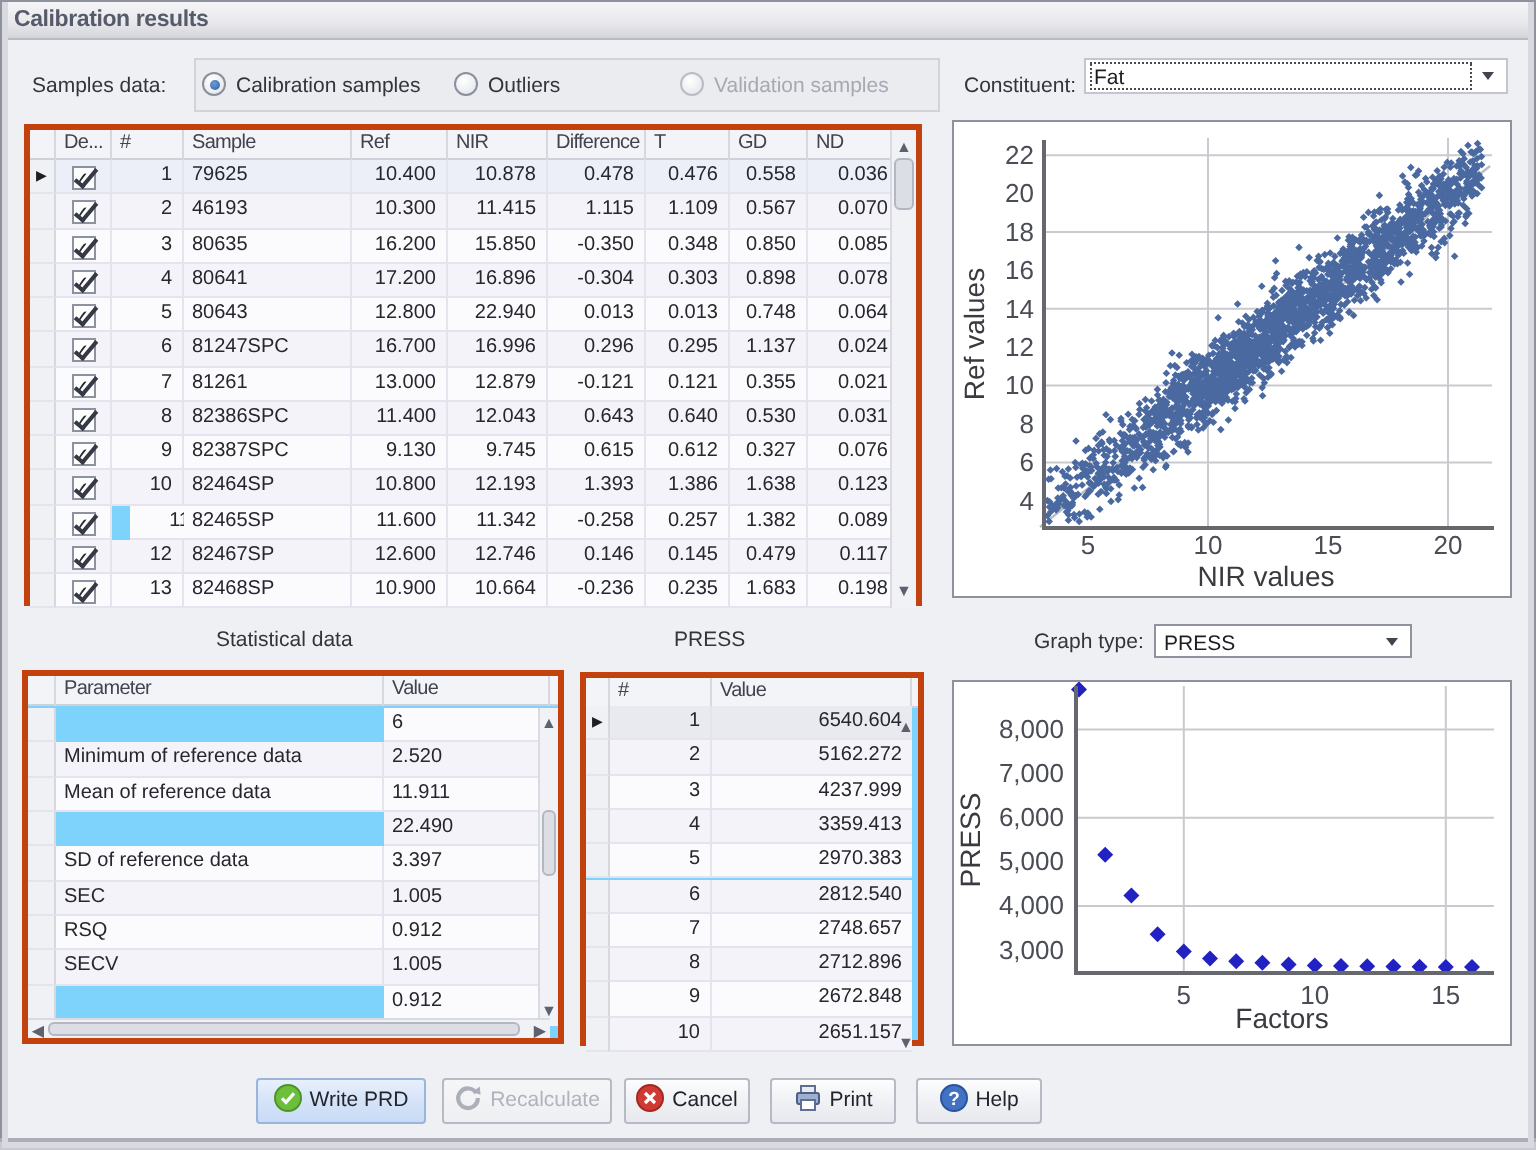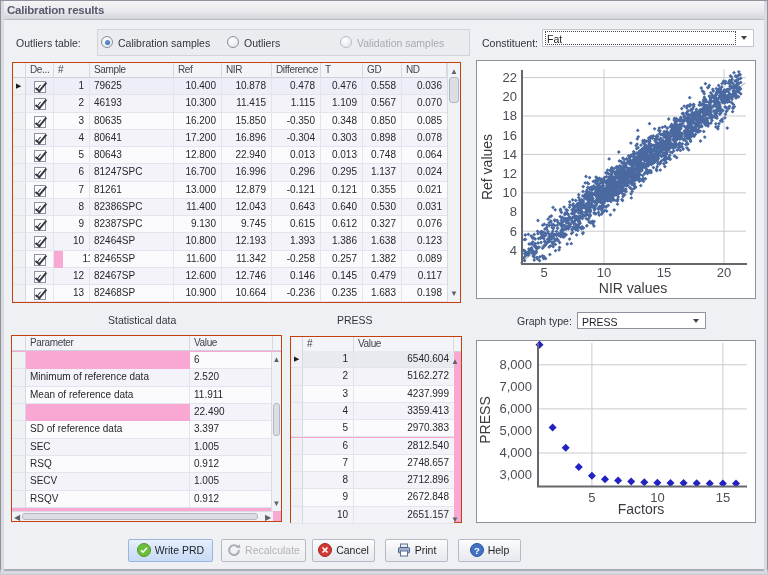--- a/index.html
+++ b/index.html
@@ -12,21 +12,21 @@
 .rgroup{position:absolute;left:97px;top:29px;width:373px;height:27px;background:#ebecf0;border:1px solid #d2d3da}
 .radio{position:absolute;width:12px;height:12px;border-radius:50%;border:1px solid #8a8f9c;background:radial-gradient(circle at 40% 35%,#ffffff,#dfe2e8)}
 .radio.on::after{content:"";position:absolute;left:3px;top:3px;width:5px;height:5px;border-radius:50%;background:radial-gradient(circle at 40% 35%,#6d9bd8,#2d5da8)}
 .radio.dis{border-color:#b9bcc6}
 
 .combo{position:absolute;background:#fff;border:1px solid #c3c5cf;font-size:10.5px;color:#1d1e24}
 .combo .ct{position:absolute;left:2px;top:2px;bottom:2px;padding:1px 2px}
 .combo .arr{position:absolute;right:6px;top:50%;margin-top:-2px;width:0;height:0;border-left:3.5px solid transparent;border-right:3.5px solid transparent;border-top:4.5px solid #41454f}
 .focusdots{position:absolute;left:2px;top:1px;bottom:1px;right:17px;border:1px dotted #4a4a4a}
 
-.grid{position:absolute;background:#f9a8d4;border:1px solid #c2410c}
+.grid{position:absolute;background:#7dd3fc;border:3px solid #c2410c}
 .ghead{position:absolute;left:0;top:0;right:0;height:15px;background:#f3f4f8;border-bottom:1px solid #cfd1da}
 .hc{position:absolute;top:0;height:15px;border-right:1px solid #d6d8e0;font-size:10px;letter-spacing:-0.35px;color:#41434e;padding:1px 0 0 4px;overflow:hidden;white-space:nowrap}
 .grow{position:absolute;left:0;right:0;height:17.3px}
 .grow.alt .gc{background:#f3f3f9}
 .grow.sel .gc{background:#edeff8}
 .grow.sel2 .gc{background:#e9e9f0}
 .gc{position:absolute;top:0;height:17.3px;border-right:1px solid #e4e4ee;border-bottom:1px solid #e4e4ee;font-size:10px;color:#26272e;padding-top:2px;white-space:nowrap;overflow:hidden;background:#fbfbfd}
 .gc.num{text-align:right;padding-right:5px}
 .gc.txt{padding-left:4px}
 .gc.gut{background:#f0f1f5 !important;border-right:1px solid #d6d8e0}
@@ -44,21 +44,21 @@
 .btn .bico{display:inline-block;vertical-align:-3px;margin-right:4px}
 .btn.def{background:linear-gradient(#e8f0fc,#d6e4f8 45%,#c8dbf6);border-color:#9ab5dc}
 .btn.dis{color:#b0b3bd;background:linear-gradient(#f6f6f8,#eeeff2)}
 svg text{font-family:"Liberation Sans",sans-serif}
 </style></head><body>
 <div class="win"></div>
 <div class="titlebar">
     <span class="title">Calibration results</span>
   </div>
 
-<span class="lbl" style="left:16px;top:37px">Outliers table:</span>
+<span class="lbl" style="left:16px;top:37px">Samples data:</span>
 <div class="rgroup"></div>
 <div class="radio on" style="left:101px;top:36px"></div>
 <span class="lbl" style="left:118px;top:37px">Calibration samples</span>
 <div class="radio" style="left:227px;top:36px"></div>
 <span class="lbl" style="left:244px;top:37px">Outliers</span>
 <div class="radio dis" style="left:340px;top:36px"></div>
 <span class="lbl" style="left:357px;top:37px;color:#a6a9b3">Validation samples</span>
 <span class="lbl" style="left:482px;top:37px">Constituent:</span>
 <div class="combo" style="left:542px;top:29px;width:212px;height:18px">
     <div class="focusdots"></div>
@@ -352,21 +352,20 @@
       <div class="gc txt" style="left:14px;width:164px">RSQ</div>
       <div class="gc txt" style="left:178px;width:83px;border-right:none">0.912</div>
     </div>
     <div class="grow alt" style="top:137.45px">
       <div class="gc gut" style="left:0;width:14px"></div>
       <div class="gc txt" style="left:14px;width:164px">SECV</div>
       <div class="gc txt" style="left:178px;width:83px;border-right:none">1.005</div>
     </div>
     <div class="grow" style="top:154.80px">
       <div class="gc gut" style="left:0;width:14px"></div>
-      <div class="gc txt" style="left:14px;width:164px">RSQV</div>
       <div class="gc txt" style="left:178px;width:83px;border-right:none">0.912</div>
     </div>
 <div class="sbv" style="right:0;top:16px;width:10px;height:159px">
   <div class="sarr" style="top:3px">▲</div>
   <div class="sbthumb" style="left:1px;top:51px;width:7px;height:33px"></div>
   <div class="sarr" style="bottom:3px">▼</div>
 </div>
 <div class="sbh" style="left:0;bottom:0;width:261px;height:10px">
   <div class="sarr" style="left:1px;top:1px;width:8px">◀</div>
   <div class="sbthumb" style="left:10px;top:1px;width:236px;height:7px"></div>

